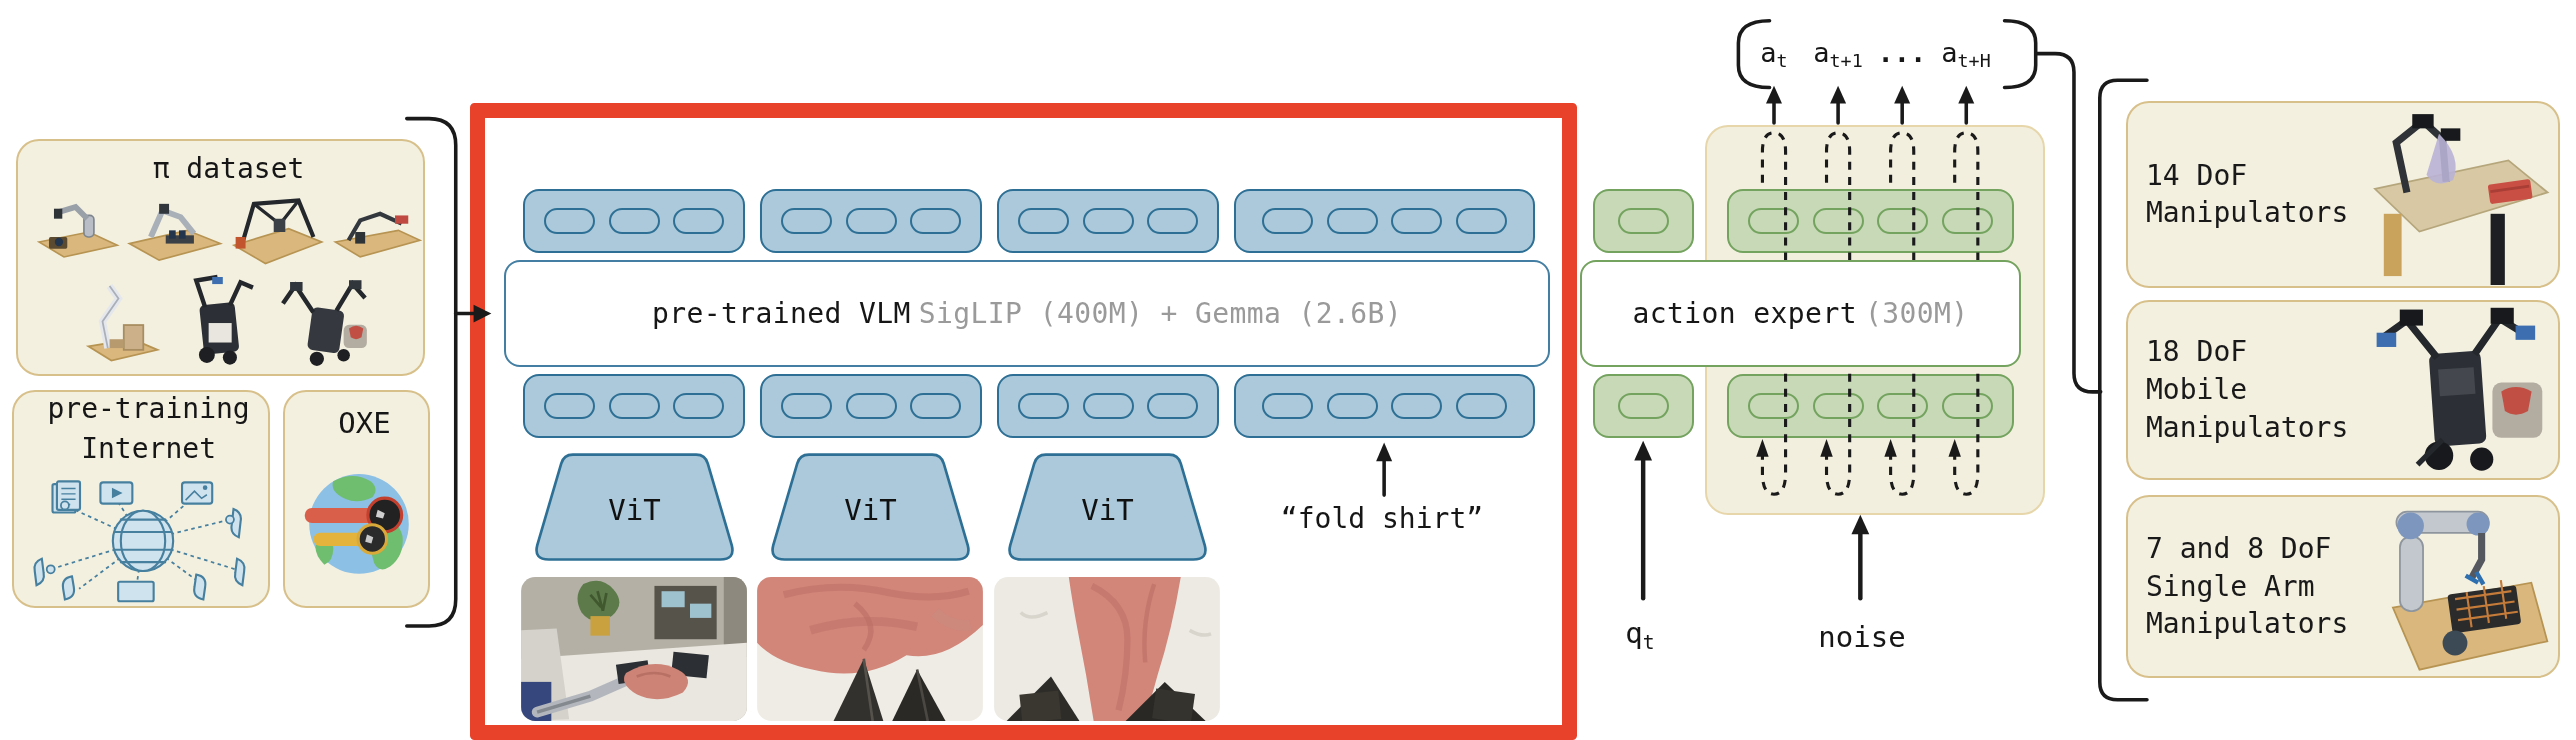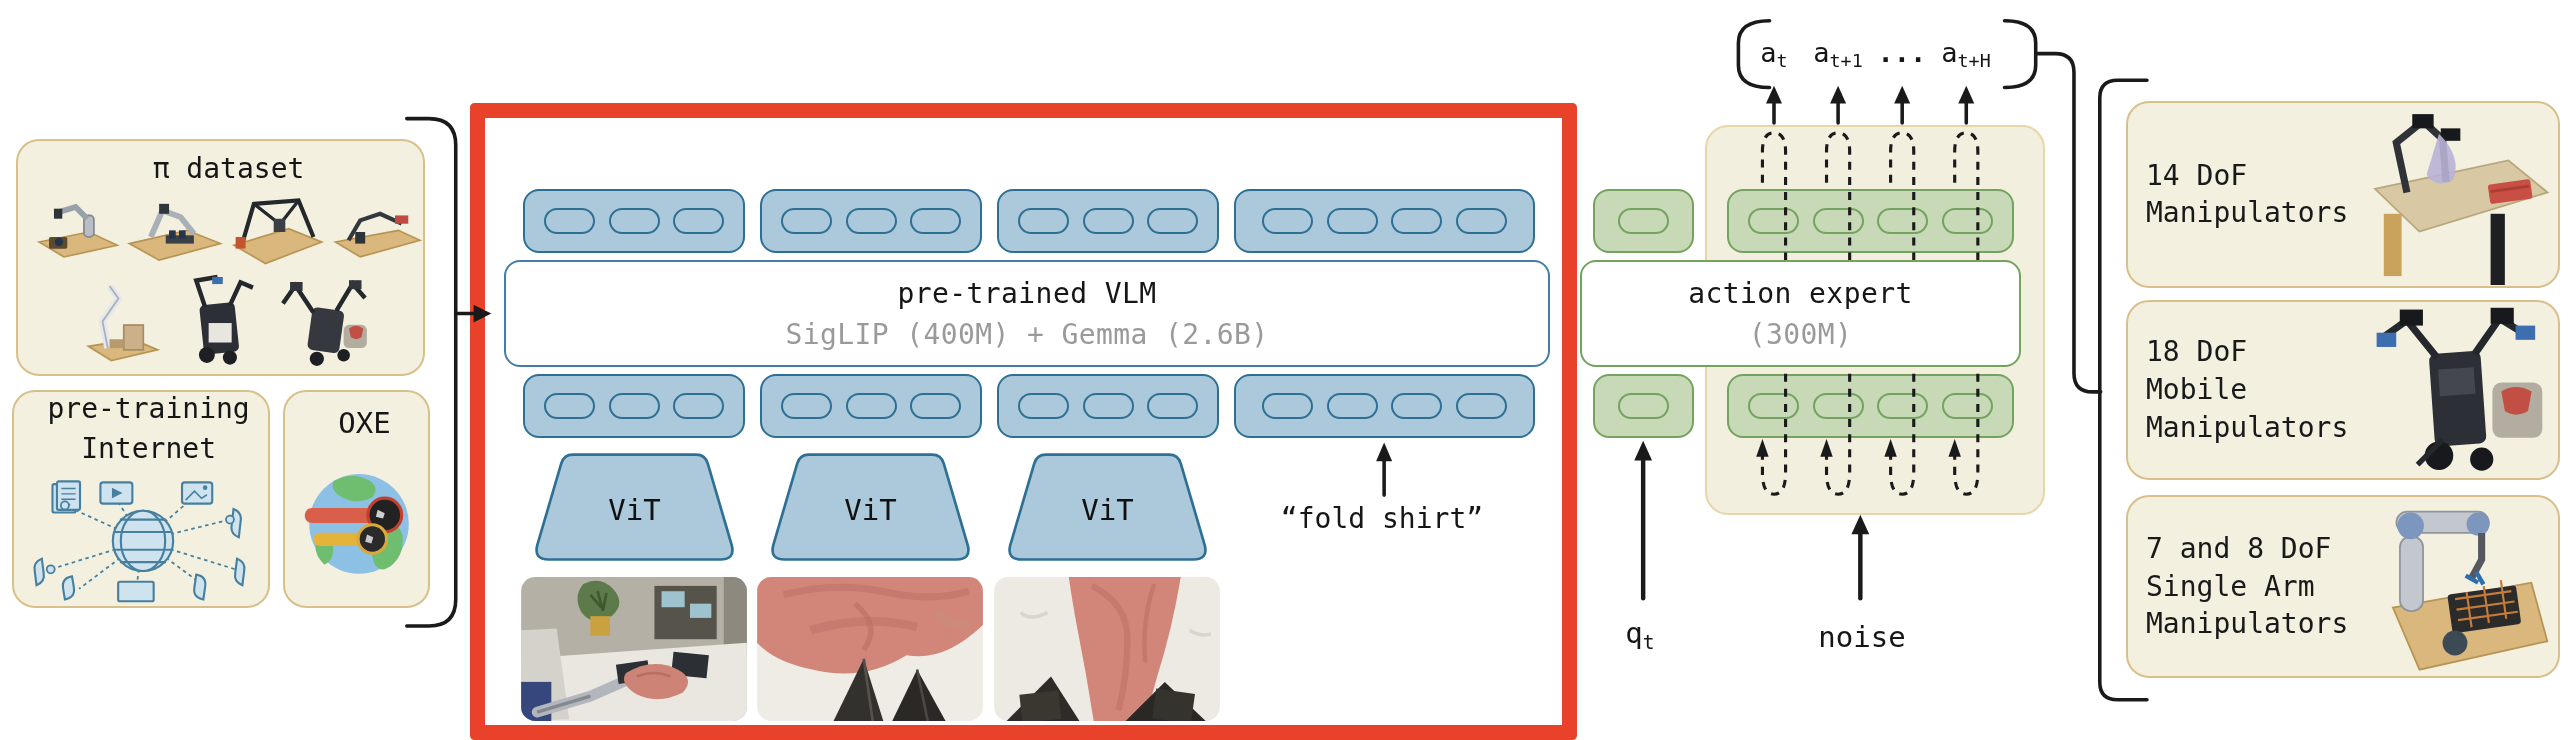--- a/index.html
+++ b/index.html
@@ -19,21 +19,21 @@
   .block{position:absolute;border-radius:16px;box-sizing:border-box;z-index:20;
     display:flex;align-items:center;justify-content:center;gap:13.4px;}
   .block.blue{background:#abc9da;border:2.7px solid #2e7095;}
   .block.green{background:#c7d9b7;border:2.7px solid #74a35f;}
   .pill{width:51px;height:26px;border-radius:13.4px;box-sizing:border-box;}
   .blue .pill{border:2.2px solid #2e7095;}
   .green .pill{border:2.2px solid #74a35f;}
   
   .banner{
     position:absolute;background:#ffffff;border-radius:16px;box-sizing:border-box;z-index:40;
-    display:flex;flex-direction:column;align-items:center;justify-content:center;gap:8px;
+    display:flex;flex-direction:row;align-items:center;justify-content:center;gap:8px;
   }
   .banner .t1{font-size:28px;color:#161616;letter-spacing:0.4px;}
   .banner .t2{font-size:28px;color:#9a9a9a;letter-spacing:0.4px;}
   .banner.vlm{border:2.7px solid #447fa3;}
   .banner.act{border:2.7px solid #74a35f;}
   
   #redbox{
     position:absolute;left:470px;top:103px;width:1107px;height:637px;
     border:15px solid #e8432a;border-radius:4.5px;box-sizing:border-box;z-index:5;
   }

